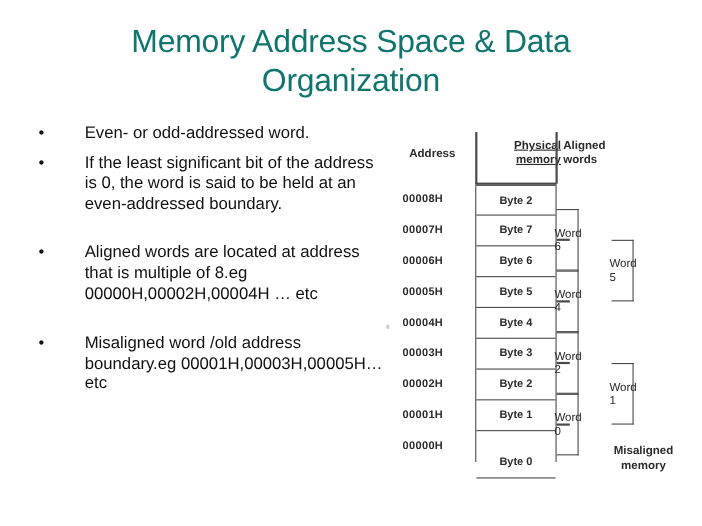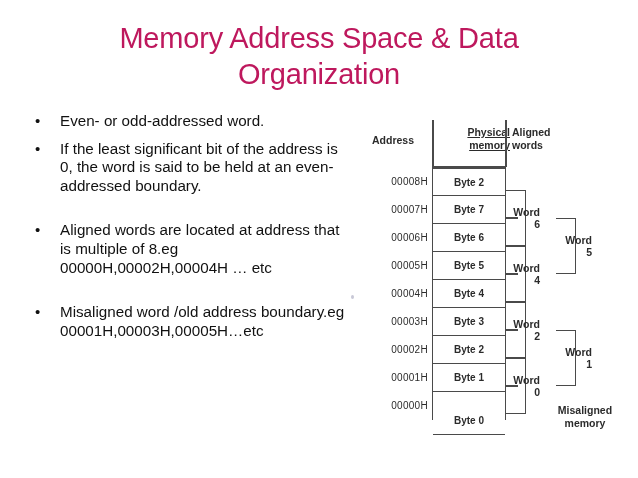--- a/index.html
+++ b/index.html
@@ -19,21 +19,21 @@
   
   #slide-title {
     position: absolute;
     left: 40px;
     top: 20px;
     width: 558px;
     text-align: center;
     font-size: 29px;
     line-height: 36px;
     font-weight: 400;
-    color: #be185d;
+    color: #0f766e;
     letter-spacing: -0.2px;
   }
 
   
   #bullet-list {
     position: absolute;
     left: 28px;
     top: 112px;
     width: 320px;
   }
@@ -45,21 +45,21 @@
     color: #111111;
   }
   .bullet-dot {
     position: absolute;
     left: 7px;
     top: 0px;
     font-size: 15px;
     line-height: 18.6px;
     color: #111111;
   }
-  .bullet-text { display: block; white-space: pre-line; }
+  .bullet-text { display: block; white-space: pre-line; margin-left: 17px; }
   .gap-sm { height: 9px; }
   .gap-lg { height: 26px; }
 
   
   #memory-diagram {
     position: absolute;
     left: 360px;
     top: 116px;
     width: 278px;
     height: 348px;
@@ -109,24 +109,24 @@
   }
 
   
   .addr-cell {
     position: absolute;
     left: 6px;
     width: 62px;
     height: 28px;
     line-height: 28px;
     font-size: 10px;
-    font-weight: normal;
+    font-weight: bold;
     letter-spacing: 0.3px;
     color: #2b2b2b;
-    text-align: right;
+    text-align: left;
   }
 
   
   #mem-column {
     position: absolute;
     left: 72px;
     top: 52px;
     width: 74px;
     height: 252px;
     border-left: 1.6px solid #4a4a4a;
@@ -156,23 +156,23 @@
     border-bottom: 1.5px solid #4a4a4a;
     box-sizing: border-box;
   }
   .word-tick {
     position: absolute;
     height: 1.5px;
     background: #4a4a4a;
   }
   .word-label {
     position: absolute;
-    text-align: right;
+    text-align: left;
     font-size: 10.5px;
-    font-weight: bold;
+    font-weight: normal;
     line-height: 12px;
     color: #2b2b2b;
     white-space: pre-line;
   }
 
   #misaligned-caption {
     position: absolute;
     left: 180px;
     top: 288px;
     width: 90px;

